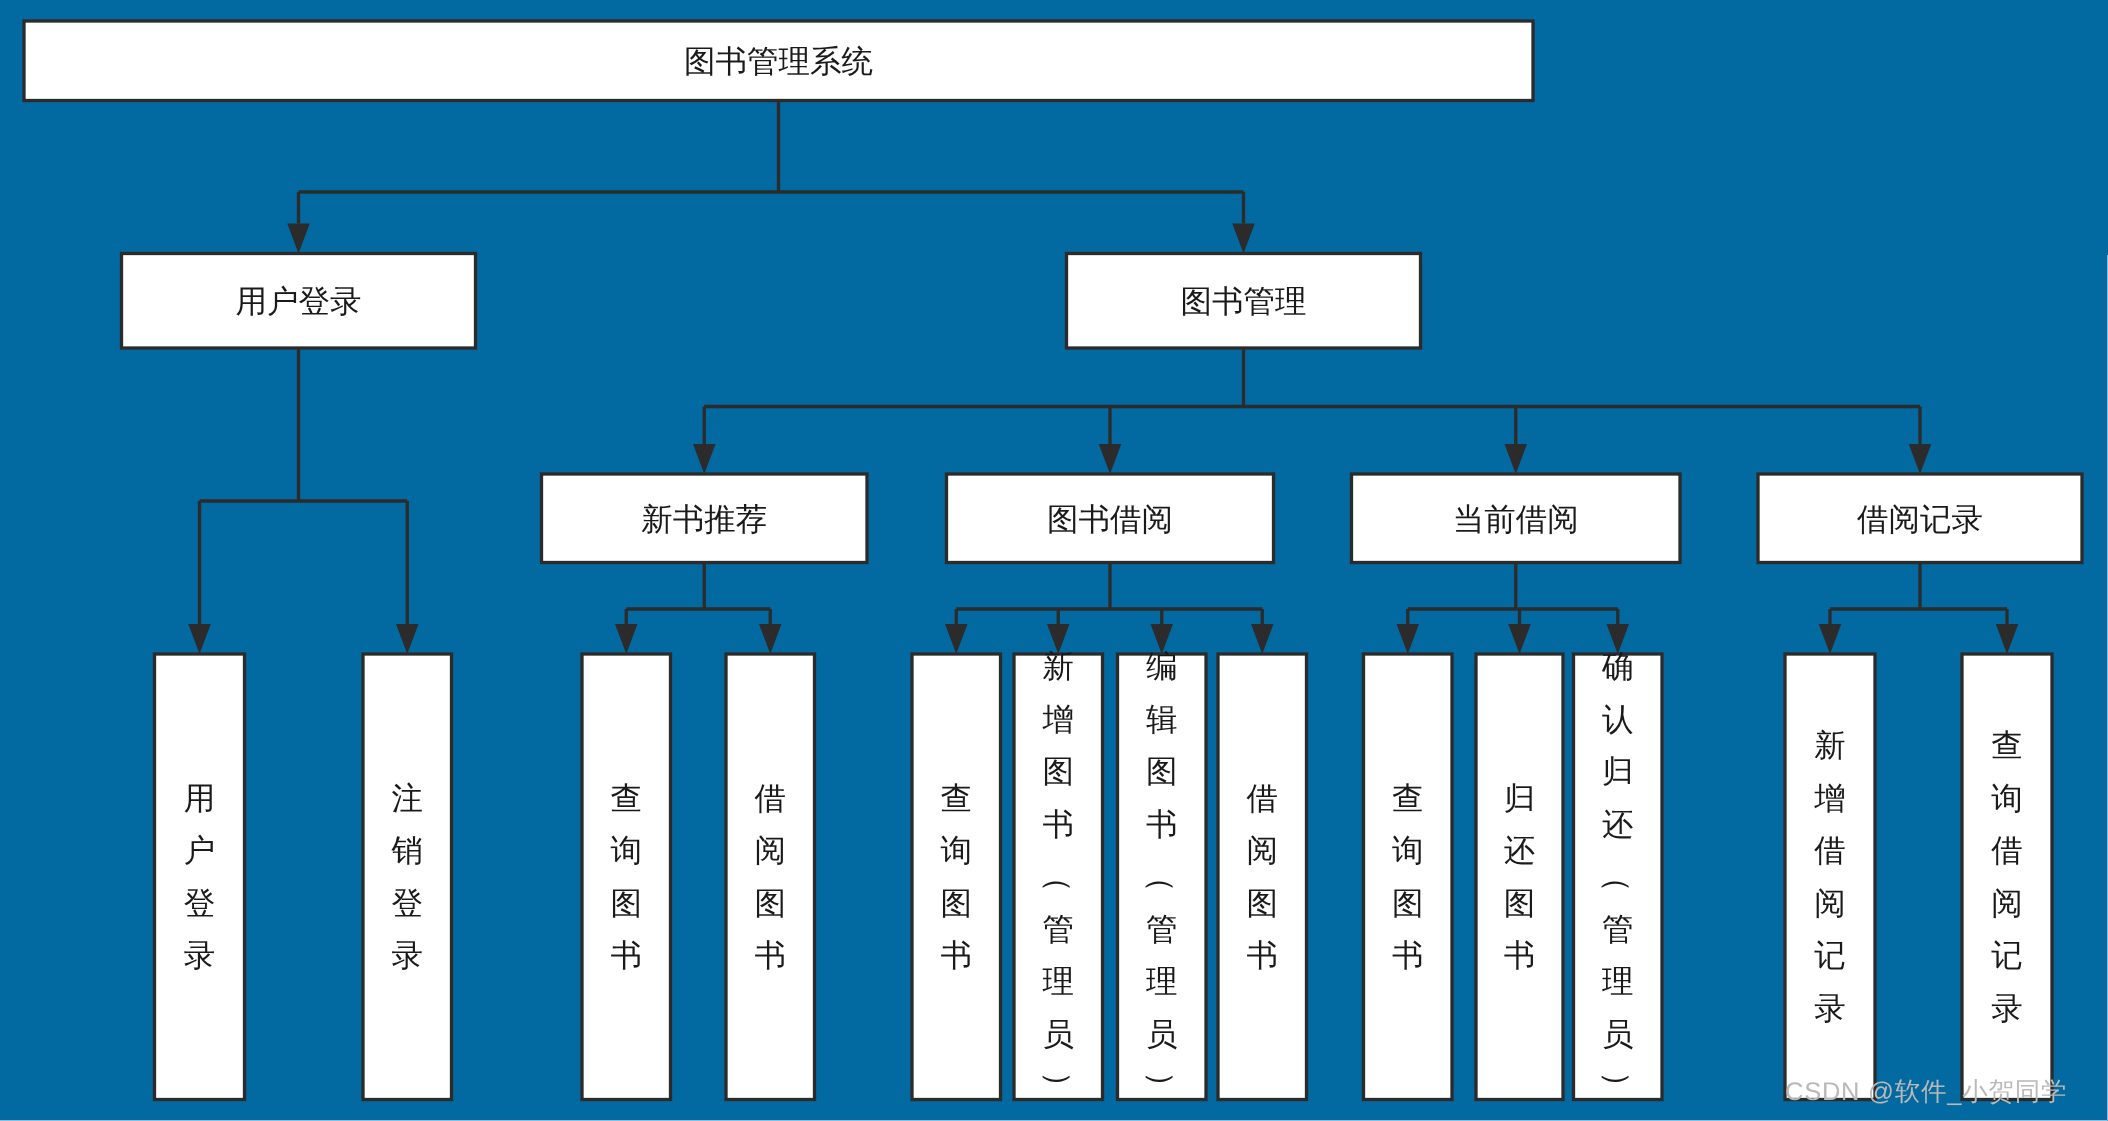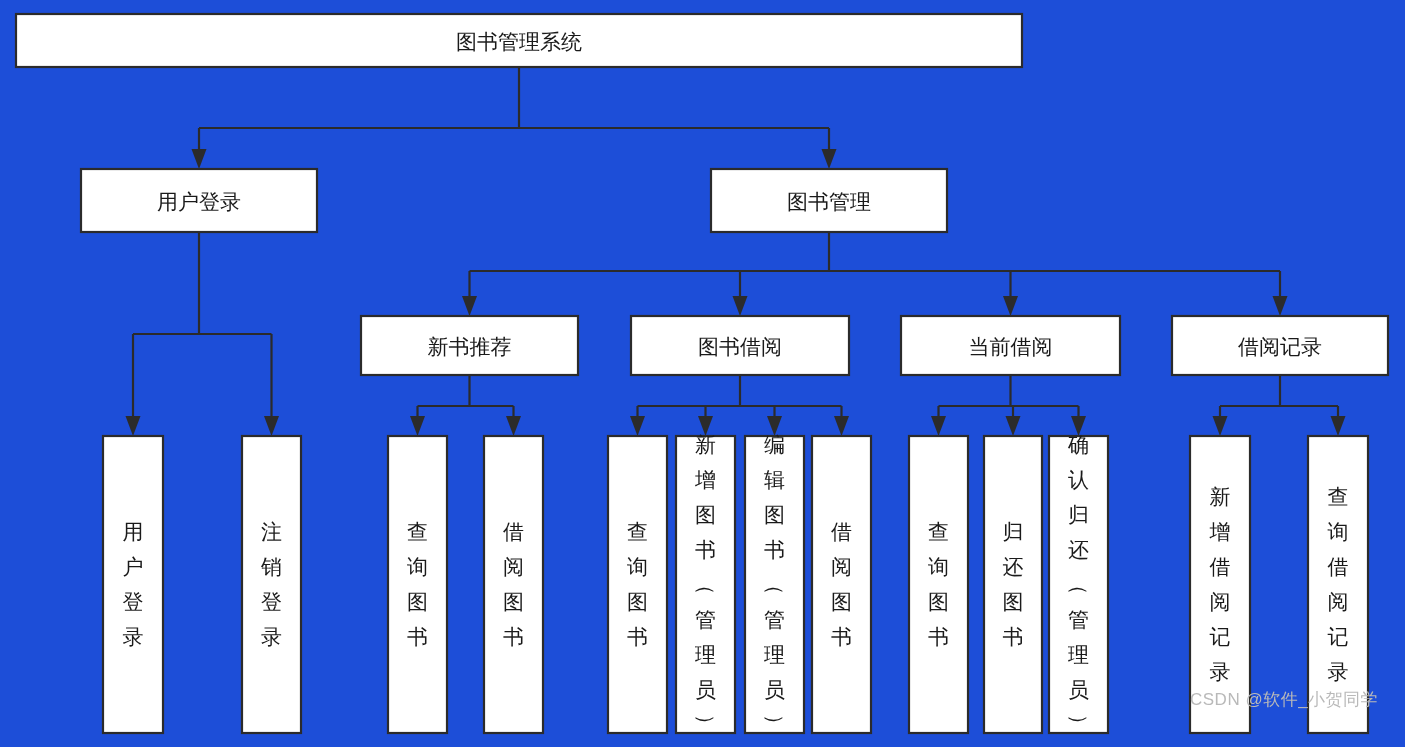--- a/index.html
+++ b/index.html
@@ -7,21 +7,21 @@
     padding: 0;
     background: #ffffff;
   }
   body {
     font-family: "Liberation Sans", "DejaVu Sans", sans-serif;
   }
   #canvas {
     position: relative;
     width: 1405px;
     height: 747px;
-    background: #1d4ed8;
+    background: #0369a1;
     overflow: hidden;
   }
   svg.diagram {
     position: absolute;
     left: 0;
     top: 0;
     width: 1405px;
     height: 747px;
   }
   .node-rect {
@@ -244,14 +244,14 @@
         <g>
           <text x="1338" y="504" class="node-label-v">查</text>
           <text x="1338" y="539" class="node-label-v">询</text>
           <text x="1338" y="574" class="node-label-v">借</text>
           <text x="1338" y="609" class="node-label-v">阅</text>
           <text x="1338" y="644" class="node-label-v">记</text>
           <text x="1338" y="679" class="node-label-v">录</text>
         </g>
       </g>
   </svg>
-  <div class="watermark" id="wm" style="left: 1190px; top: 688px;">CSDN @软件_小贺同学</div>
+  <div class="watermark" id="wm" style="left: 1190px; top: 716px;">CSDN @软件_小贺同学</div>
 </div>
 
 </body></html>

